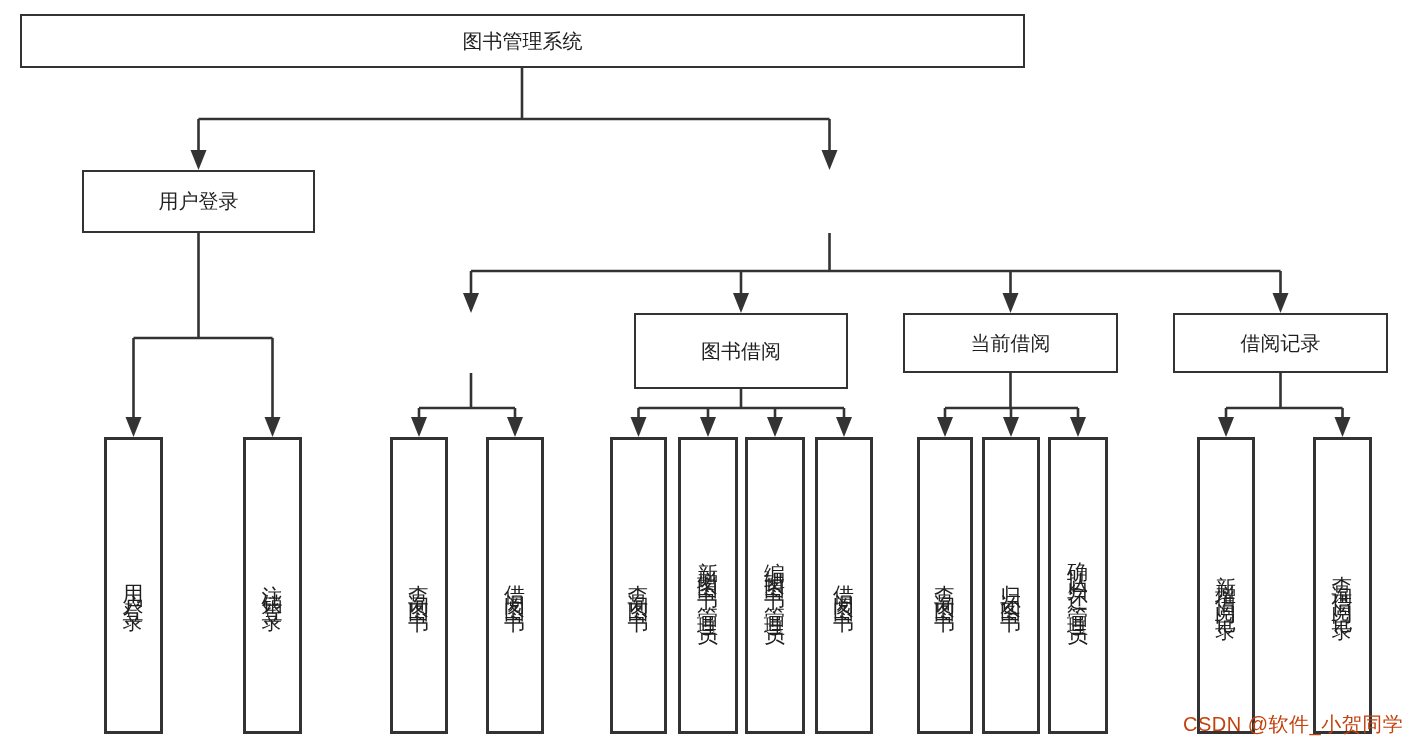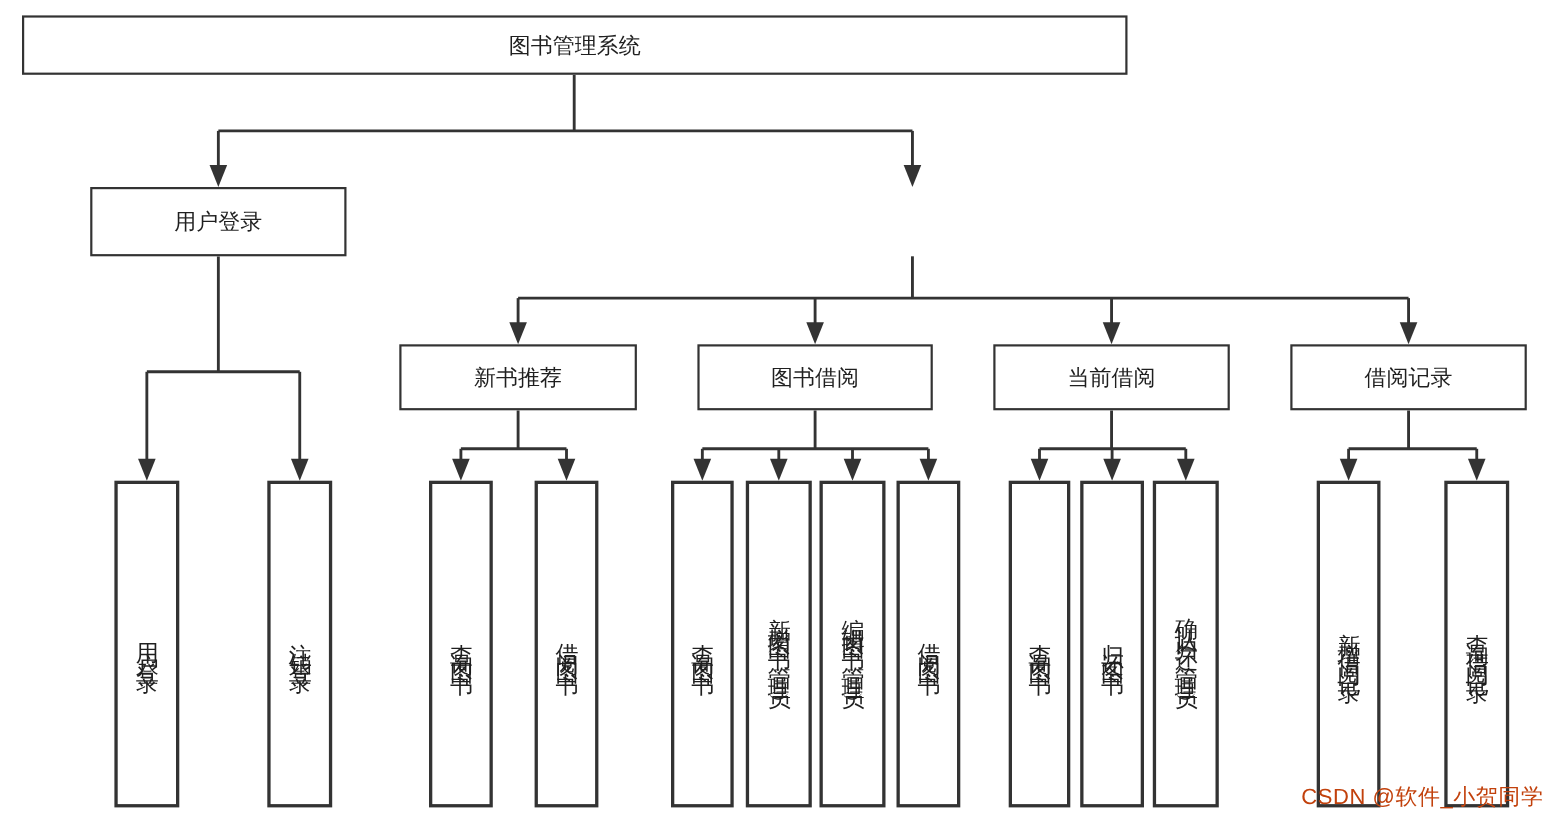--- a/index.html
+++ b/index.html
@@ -119,24 +119,21 @@
     </svg>
 
   <div class="node" style="left:20px; top:14px; width:1005px; height:54px;">
     <span>图书管理系统</span>
   </div>
 
   <div class="node" style="left:82px; top:170px; width:233px; height:63px;">
     <span>用户登录</span>
   </div>
 
-  <div class="node" style="left:363px; top:313px; width:216px; height:60px;">
-    <span>新书推荐</span>
-  </div>
-  <div class="node" style="left:634px; top:313px; width:214px; height:60px;">
+  <div class="node" style="left:634px; top:313px; width:214px; height:76px;">
     <span>图书借阅</span>
   </div>
   <div class="node" style="left:903px; top:313px; width:215px; height:60px;font-family:Liberation Serif, serif;">
     <span>当前借阅</span>
   </div>
   <div class="node" style="left:1173px; top:313px; width:215px; height:60px;">
     <span>借阅记录</span>
   </div>
 
   <div class="node leaf" style="left:104px; top:437px; width:59px; height:297px;">

